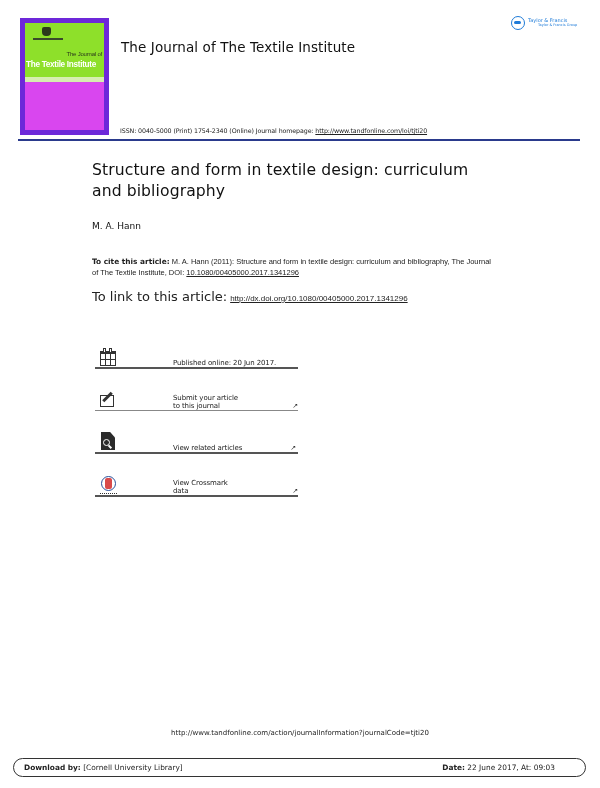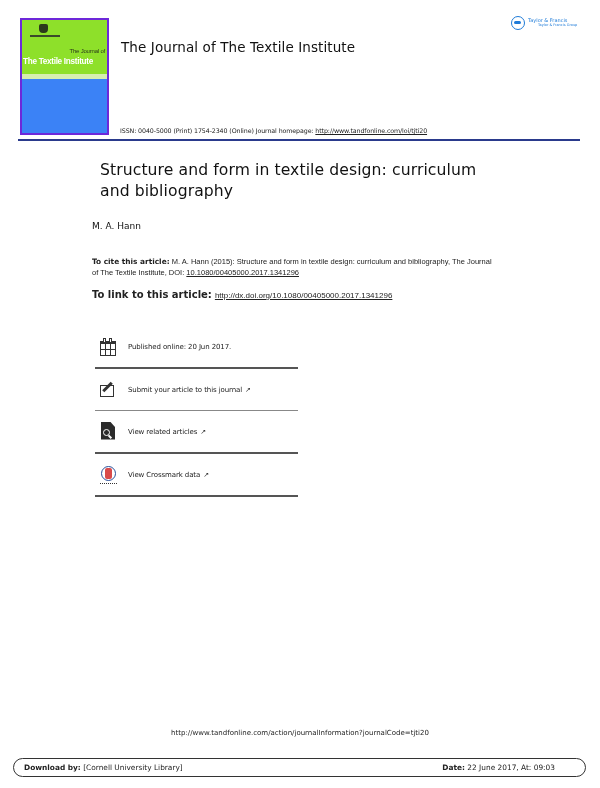--- a/index.html
+++ b/index.html
@@ -1,21 +1,21 @@
 <!DOCTYPE html>
 <html><head>
   <meta charset="utf-8">
   <style>
     * { margin: 0; padding: 0; box-sizing: border-box; }
     html, body { width: 600px; height: 788px; background: #ffffff; overflow: hidden; }
     body { position: relative; font-family: "DejaVu Sans", sans-serif; color: #222; }
 
     .cover {
       position: absolute; left: 20px; top: 18px; width: 89px; height: 117px;
-      border: 2px solid #6d28d9; overflow: hidden; background: #3b82f6;
+      border: 5px solid #6d28d9; overflow: hidden; background: #d946ef;
     }
     .cover .top {
       position: absolute; left: 0; top: 0; width: 100%; height: 59px; background: #8ee02a;
     }
     .cover .crest {
       position: absolute; left: 17px; top: 4px; width: 9px; height: 9px;
       background: #2c3a1c; border-radius: 2px 2px 4px 4px;
     }
     .cover .society {
       position: absolute; left: 8px; top: 15px; font-size: 2px; color: #2c3a1c; width: 30px; height: 2px; background:#3a4a2a;
@@ -56,45 +56,45 @@
       position: absolute; left: 120px; top: 127px; font-size: 6.3px; color: #222;
       white-space: nowrap; letter-spacing: -0.1px;
     }
     .issn-line a { color: #222; text-decoration: underline; }
 
     .header-rule {
       position: absolute; left: 18px; top: 139px; width: 562px; height: 2px; background: #2a3a8c;
     }
 
     .article-title {
-      position: absolute; left: 100px; top: 160px; width: 400px; font-size: 15.6px; line-height: 21px;
+      position: absolute; left: 92px; top: 160px; width: 400px; font-size: 15.6px; line-height: 21px;
       color: #111; letter-spacing: 0.1px;
     }
 
     .author {
       position: absolute; left: 92px; top: 221px; font-size: 9px; color: #111; font-weight: 500;
     }
 
     .cite-block {
       position: absolute; left: 92px; top: 256px; width: 400px; font-size: 7.5px; line-height: 11px;
       color: #222; font-family: "Liberation Sans", sans-serif;
     }
     .cite-block b { font-family: "DejaVu Sans", sans-serif; font-weight: bold; font-size: 7.4px; }
     .cite-block a { color: #222; text-decoration: underline; }
 
     .link-block {
       position: absolute; left: 92px; top: 289px; width: 400px; font-size: 8px;
       color: #222; font-family: "Liberation Sans", sans-serif;
     }
-    .link-block b { font-family: "DejaVu Sans", sans-serif; font-weight: bold; font-size: 10px; }
+    .link-block b { font-family: "DejaVu Sans", sans-serif; font-weight: normal; font-size: 13px; }
     .link-block a { color: #222; text-decoration: underline; margin-left: 3px; }
 
     .info-list { position: absolute; left: 95px; top: 326px; width: 203px; }
     .info-item {
-      display: flex; align-items: center; height: 41px; position: relative;
+      display: flex; align-items: flex-end; height: 41px; position: relative; gap: 45px;
     }
     .info-item .ico { width: 20px; height: 20px; margin-left: 4px; margin-right: 9px; position: relative; flex: none; }
     .info-item .label { font-size: 7px; color: #222; letter-spacing: -0.1px; }
     .info-item .ext { font-size: 7px; color: #333; margin-left: 3px; }
     .sep { height: 2px; background: #555; width: 203px; }
 
     
     .cal { border: 1.6px solid #333; border-top-width: 3px; width: 16px; height: 15px; position: absolute; left: 1px; top: 4px; }
     .cal::before { content: ""; position: absolute; left: 4px; top: 0; width: 1.4px; height: 100%; background: #333; box-shadow: 5px 0 0 #333; }
     .cal::after { content: ""; position: absolute; left: 0; top: 5px; width: 100%; height: 1.4px; background: #333; }
@@ -151,21 +151,21 @@
 <div class="issn-line">
   <span>ISSN: 0040-5000 (Print) 1754-2340 (Online) Journal homepage: </span><a>http://www.tandfonline.com/loi/tjti20</a>
 </div>
 
 <div class="header-rule"></div>
 
 <div class="article-title">Structure and form in textile design: curriculum and bibliography</div>
 <div class="author">M. A. Hann</div>
 
 <div class="cite-block">
-  <b>To cite this article:</b><span> M. A. Hann (2015): Structure and form in textile design: curriculum and bibliography, The Journal of The Textile Institute, DOI: </span><a>10.1080/00405000.2017.1341296</a>
+  <b>To cite this article:</b><span> M. A. Hann (2011): Structure and form in textile design: curriculum and bibliography, The Journal of The Textile Institute, DOI: </span><a>10.1080/00405000.2017.1341296</a>
 </div>
 
 <div class="link-block">
   <b>To link to this article:</b><a>http://dx.doi.org/10.1080/00405000.2017.1341296</a>
 </div>
 
 <div class="info-list">
   <div class="info-item">
     <div class="ico">
       <div class="cal"></div>

